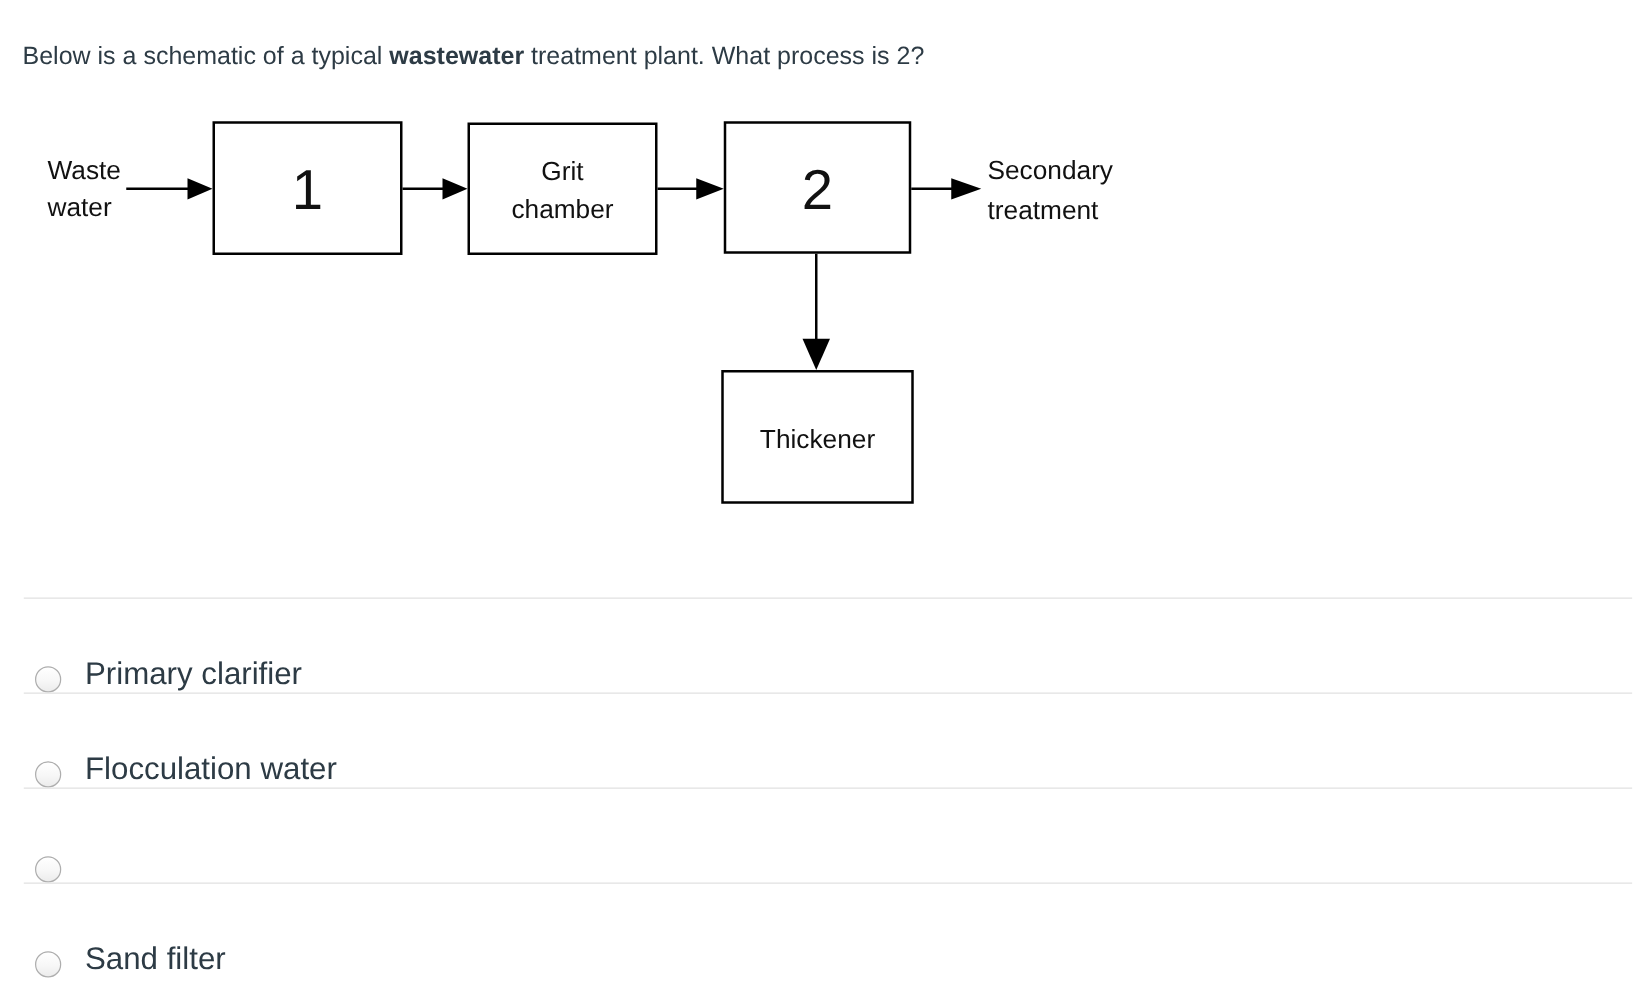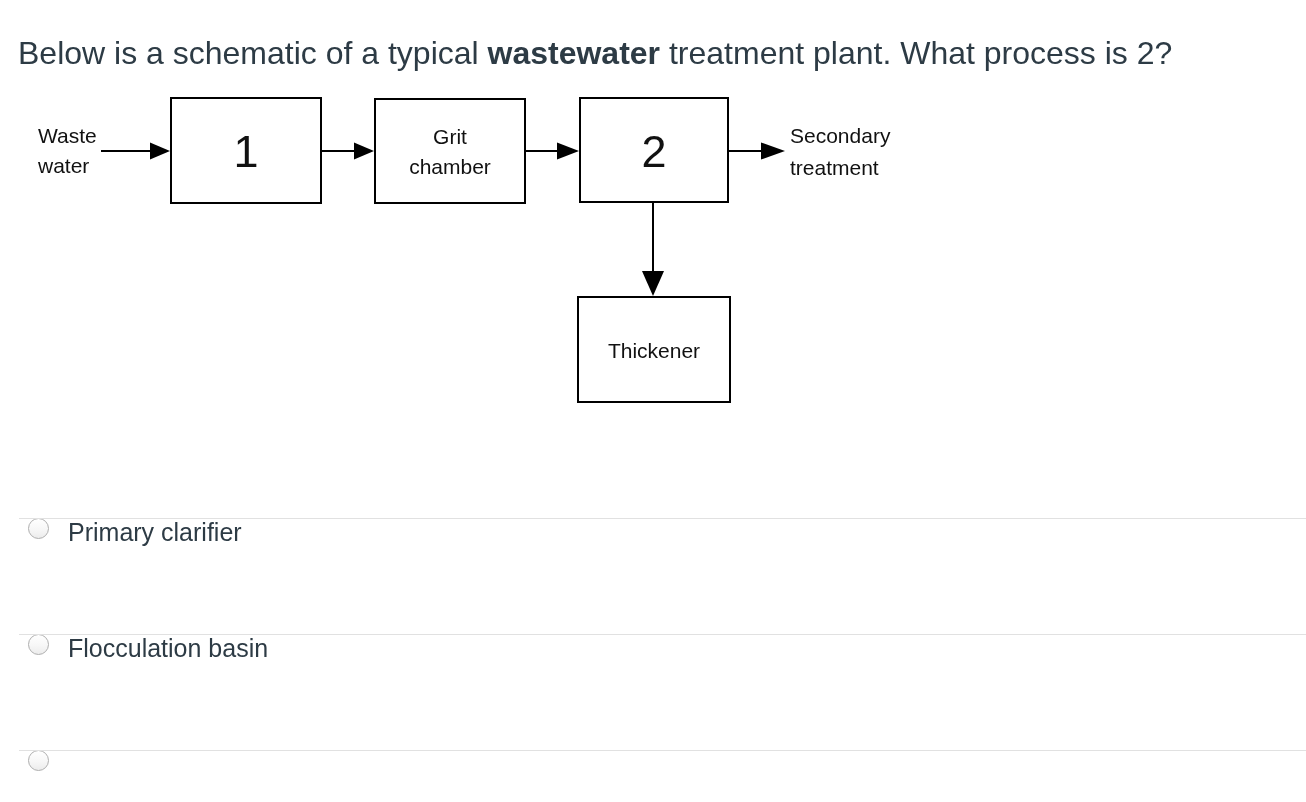--- a/index.html
+++ b/index.html
@@ -12,21 +12,21 @@
     position: relative;
     width: 1306px;
     height: 802px;
     background: #ffffff;
     overflow: hidden;
   }
   .question-title {
     position: absolute;
     left: 18px;
     top: 33px;
-    font-size: 32px;
+    font-size: 20px;
     line-height: 1.25;
     color: #2d3b45;
     font-weight: 400;
     white-space: nowrap;
   }
   .question-title .bold { font-weight: 700; }
 
   .diagram-svg {
     position: absolute;
     left: 0;
@@ -44,25 +44,24 @@
   .options {
     position: absolute;
     left: 0;
     top: 478px;
     width: 1306px;
   }
   .option-row {
     position: relative;
     height: 76px;
     display: flex;
-    align-items: flex-start;
+    align-items: flex-end;
     padding-left: 28px;
     box-sizing: border-box;
     cursor: pointer;
-    margin-top: 40px;
   }
   .option-row::before {
     content: "";
     position: absolute;
     left: 19px;
     right: 0;
     top: 0;
     height: 1px;
     background: #e1e1e1;
   }
@@ -146,22 +145,26 @@
 
   <div class="options">
 
     <div class="option-row">
       <span class="radio"></span>
       <span class="option-label">Primary clarifier</span>
     </div>
 
     <div class="option-row">
       <span class="radio"></span>
-      <span class="option-label">Flocculation basin</span>
+      <span class="option-label">Flocculation water</span>
     </div>
 
     <div class="option-row">
       <span class="radio"></span>
     </div>
 
+    <div class="option-row">
+      <span class="radio"></span>
+      <span class="option-label">Sand filter</span>
+    </div>
 
   </div>
 </div>
 
 </body></html>

